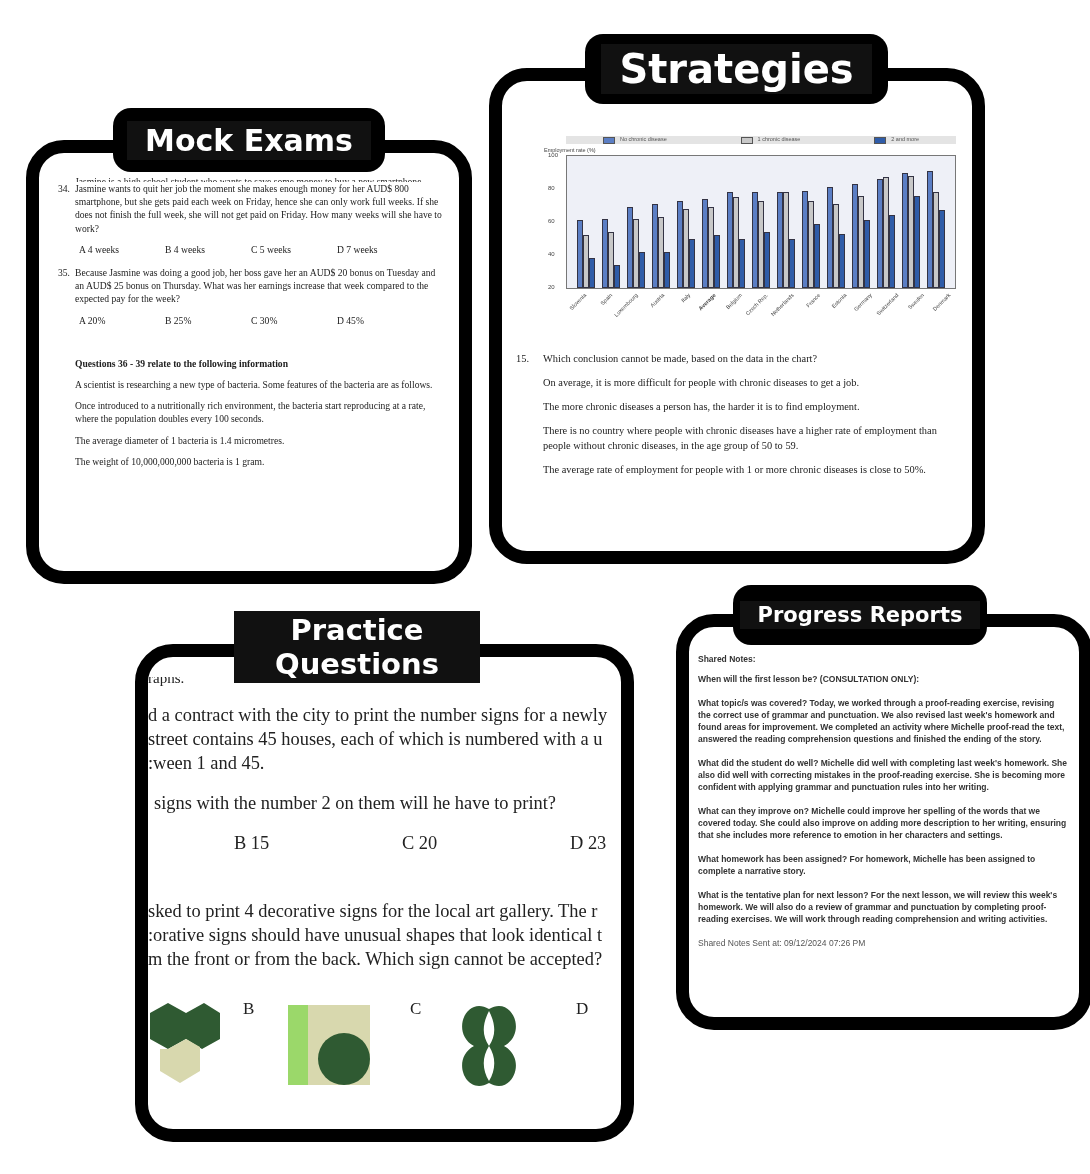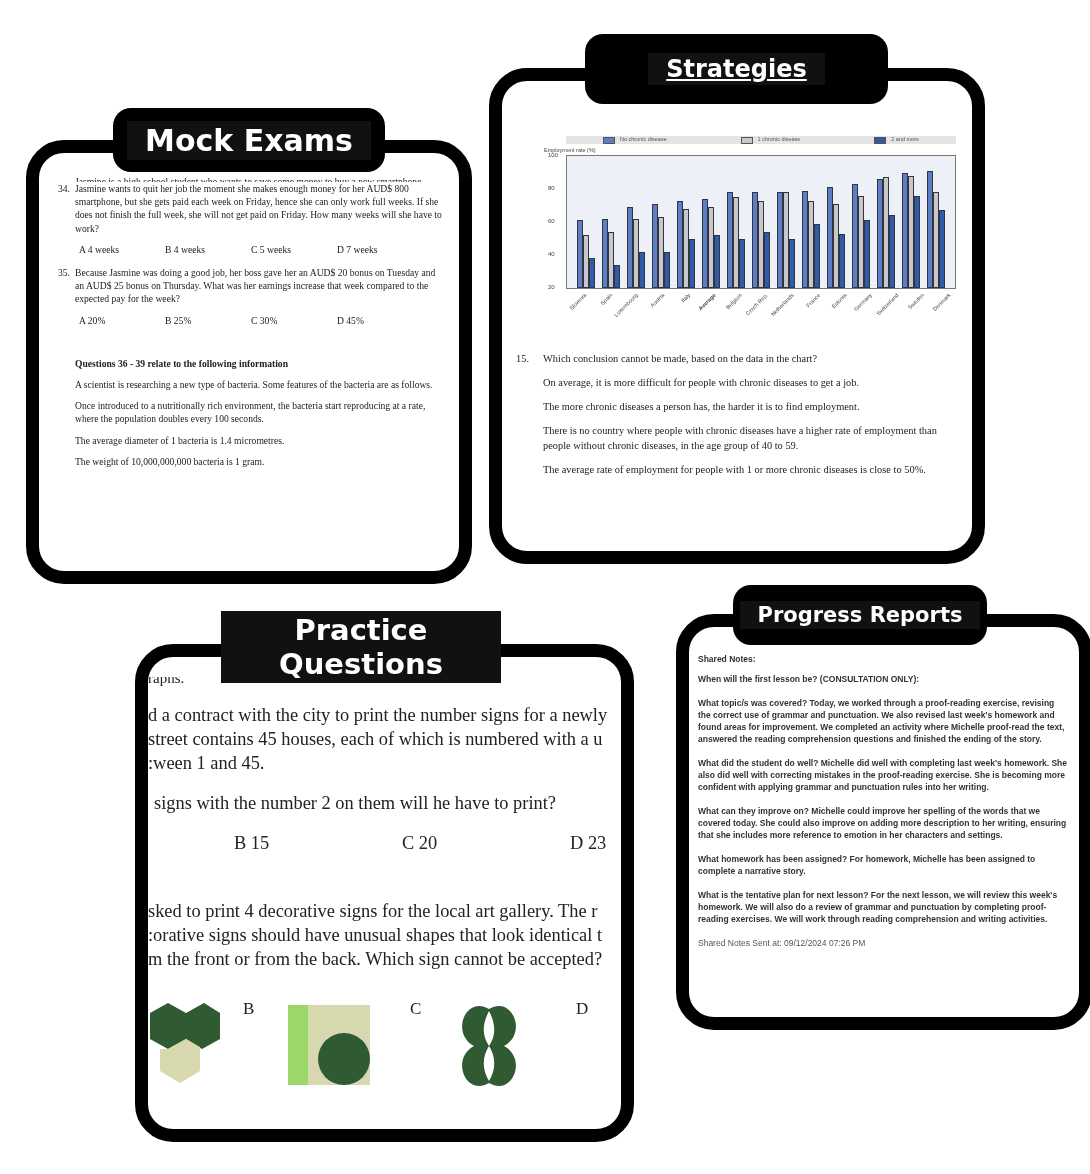--- a/index.html
+++ b/index.html
@@ -11,41 +11,41 @@
   #mock{left:26px;top:140px;width:446px;height:444px;}
   #mock-tab{left:113px;top:108px;width:272px;height:64px;font-size:30px;}
   .mock-body{position:absolute;left:36px;top:28px;width:370px;font-size:9.6px;line-height:13.2px;}
   .mock-body p{margin:0 0 8px 0;}
   .q{display:flex;}
   .q .num{width:17px;flex:none;margin-left:-17px;}
   .opts{display:flex;margin:0 0 10px 4px;}
   .opts span{width:86px;}
   
   #strat{left:489px;top:68px;width:496px;height:496px;}
-  #strat-tab{left:585px;top:34px;width:303px;height:70px;font-size:24px;text-decoration:underline;}
+  #strat-tab{left:585px;top:34px;width:303px;height:70px;font-size:40px;}
   .chart{position:absolute;left:30px;top:55px;width:430px;height:200px;font-family:"Liberation Sans",sans-serif;}
   .legend{position:absolute;left:34px;top:0;width:390px;height:8px;background:#e4e4e4;font-size:5.5px;color:#555;display:flex;justify-content:space-around;align-items:center;}
   .legend i{display:inline-block;width:10px;height:5px;margin-right:5px;vertical-align:middle;border:1px solid #555;}
   .ylab{position:absolute;left:12px;top:11px;font-size:5.5px;color:#444;}
   .plot{position:absolute;left:34px;top:19px;width:390px;height:134px;border:1px solid #777;background:#eef0f7;display:flex;justify-content:space-around;align-items:flex-end;box-sizing:border-box;padding:0 6px;}
   .grp{display:flex;align-items:flex-end;height:100%;}
   .bar{width:6px;border:1px solid #334;box-sizing:border-box;}
   .yt{position:absolute;left:16px;font-size:6px;color:#444;}
   .xl{position:absolute;top:156px;font-size:5.5px;color:#444;transform:rotate(-45deg);transform-origin:right top;white-space:nowrap;}
   .strat-body{position:absolute;left:14px;top:270px;width:430px;font-size:10.4px;line-height:15px;}
   .strat-body p{margin:0 0 9px 27px;}
   
   #prog{left:676px;top:614px;width:416px;height:416px;}
   #prog-tab{left:733px;top:585px;width:254px;height:60px;font-size:21px;}
   .prog-body{position:absolute;left:9px;top:26px;width:370px;font-family:"Liberation Sans",sans-serif;font-size:8.5px;line-height:12px;color:#333;font-weight:bold;}
   .prog-body p{margin:0 0 12px 0;}
   .prog-body .sent{font-weight:normal;color:#555;}
   
   #prac{left:135px;top:644px;width:499px;height:498px;}
-  #prac-tab{left:221px;top:612px;width:280px;height:70px;font-size:29px;}
+  #prac-tab{left:234px;top:612px;width:246px;height:70px;font-size:29px;}
   .prac-body{position:absolute;left:0;top:20px;width:462px;font-size:18.4px;line-height:24px;white-space:nowrap;overflow:hidden;}
   .prac-body p{margin:0 0 16px 0;}
   .popt{display:flex;margin:0 0 44px 0;}
   .shapes{position:absolute;left:0;top:346px;width:480px;height:100px;}
   .lbl{position:absolute;font-size:17px;}
 </style>
 </head>
 <body>
 
 <div class="tab" id="mock-tab">
@@ -195,21 +195,21 @@
         <div class="xl" style="right: 15px;">Denmark</div>
       </div>
   </div>
   <div class="strat-body">
     <div style="display:flex;margin-bottom:9px">
         <span style="width:27px">15.</span>
         <span>Which conclusion cannot be made, based on the data in the chart?</span>
       </div>
     <p>On average, it is more difficult for people with chronic diseases to get a job.</p>
     <p>The more chronic diseases a person has, the harder it is to find employment.</p>
-    <p>There is no country where people with chronic diseases have a higher rate of employment than people without chronic diseases, in the age group of 40 to 59.</p>
+    <p>There is no country where people with chronic diseases have a higher rate of employment than people without chronic diseases, in the age group of 50 to 59.</p>
     <p>The average rate of employment for people with 1 or more chronic diseases is close to 50%.</p>
   </div>
 </div>
 
 <div class="tab" id="prog-tab">
     <span class="inner">Progress  Reports</span>
   </div>
 <div class="card" id="prog">
   <div class="prog-body">
     <p style="margin-bottom:8px">Shared Notes:</p>

